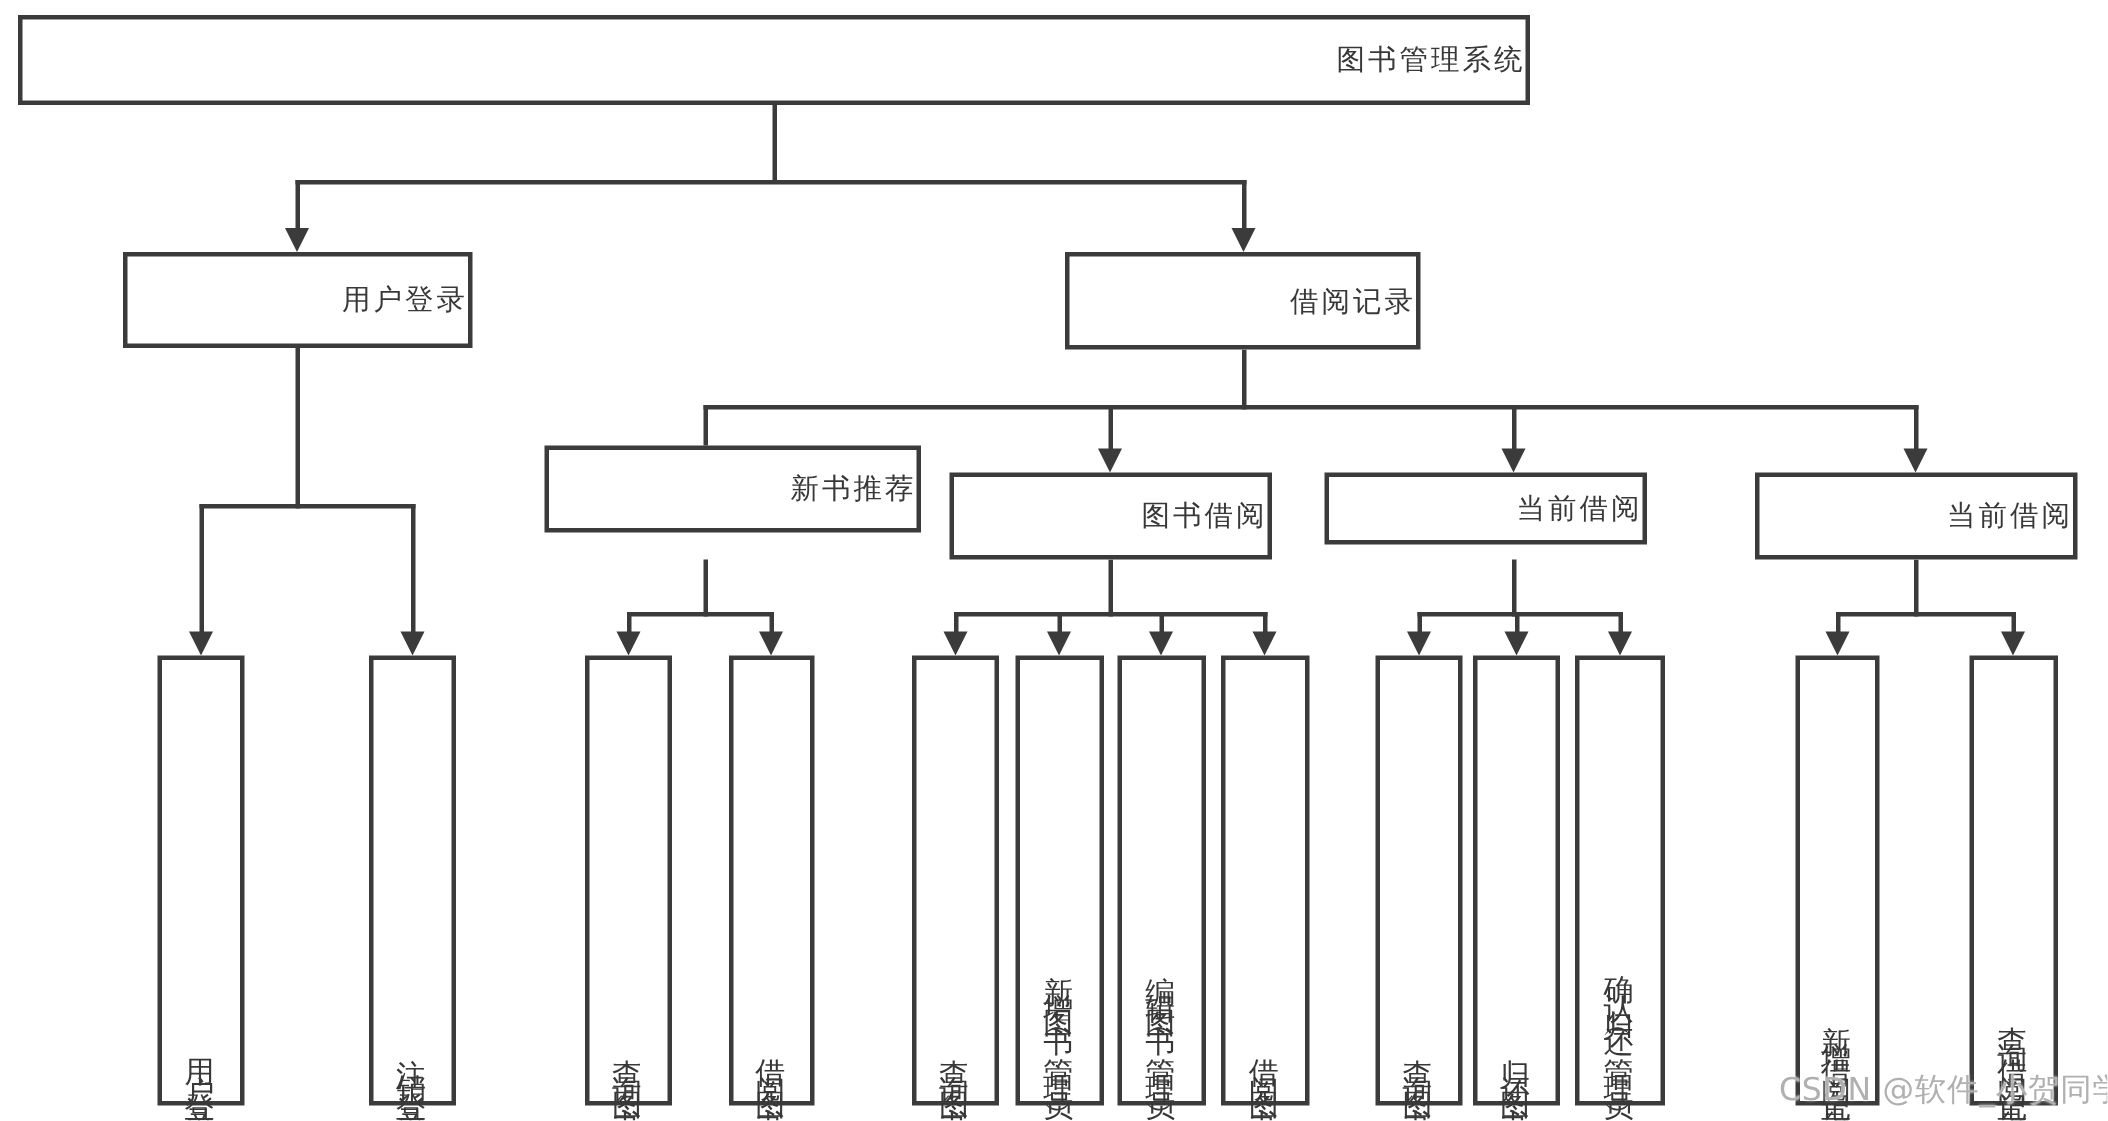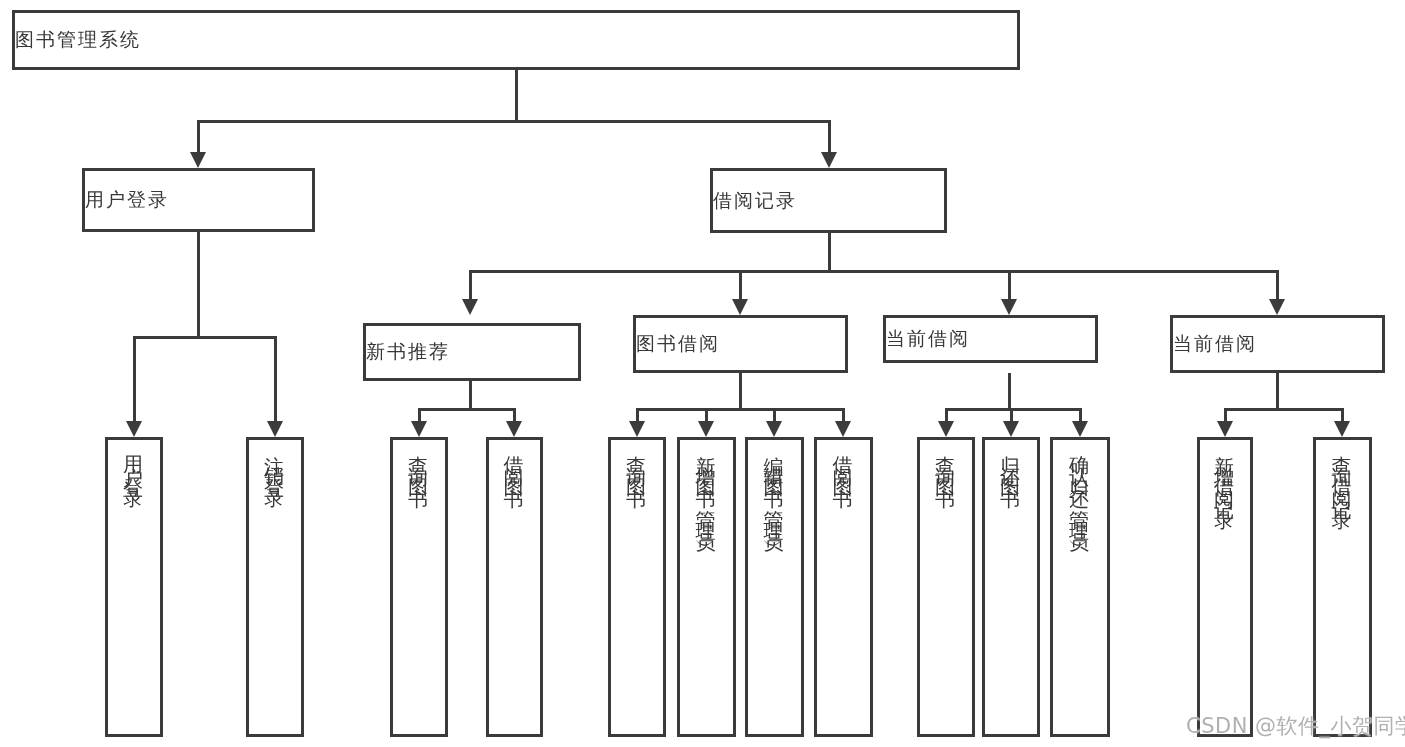--- a/index.html
+++ b/index.html
@@ -11,21 +11,21 @@
     color:#383838;
     overflow:hidden;
   }
   .node{
     position:absolute;
     box-sizing:border-box;
     background:#ffffff;
     border:3px solid #3b3b3b;
     display:flex;
     align-items:center;
-    justify-content:flex-start;
+    justify-content:flex-end;
     z-index:2;
   }
   .hnode{
     font-size:19px;
     letter-spacing:2px;
     font-weight:500;
   }
   .leaf{
     writing-mode:vertical-rl;
     text-orientation:mixed;
@@ -118,21 +118,21 @@
     <span class="lbl">图书管理系统</span>
   </div>
 
   <div class="node hnode" style="left:82px;top:168px;width:233px;height:64px">
     <span class="lbl">用户登录</span>
   </div>
   <div class="node hnode" style="left:710px;top:168px;width:237px;height:65px">
     <span class="lbl">借阅记录</span>
   </div>
 
-  <div class="node hnode" style="left:363px;top:323px;width:218px;height:58px">
+  <div class="node hnode" style="left:363px;top:297px;width:251px;height:58px">
     <span class="lbl">新书推荐</span>
   </div>
   <div class="node hnode" style="left:633px;top:315px;width:215px;height:58px">
     <span class="lbl">图书借阅</span>
   </div>
   <div class="node hnode" style="left:883px;top:315px;width:215px;height:48px">
     <span class="lbl">当前借阅</span>
   </div>
   <div class="node hnode" style="left:1170px;top:315px;width:215px;height:58px">
     <span class="lbl">当前借阅</span>

